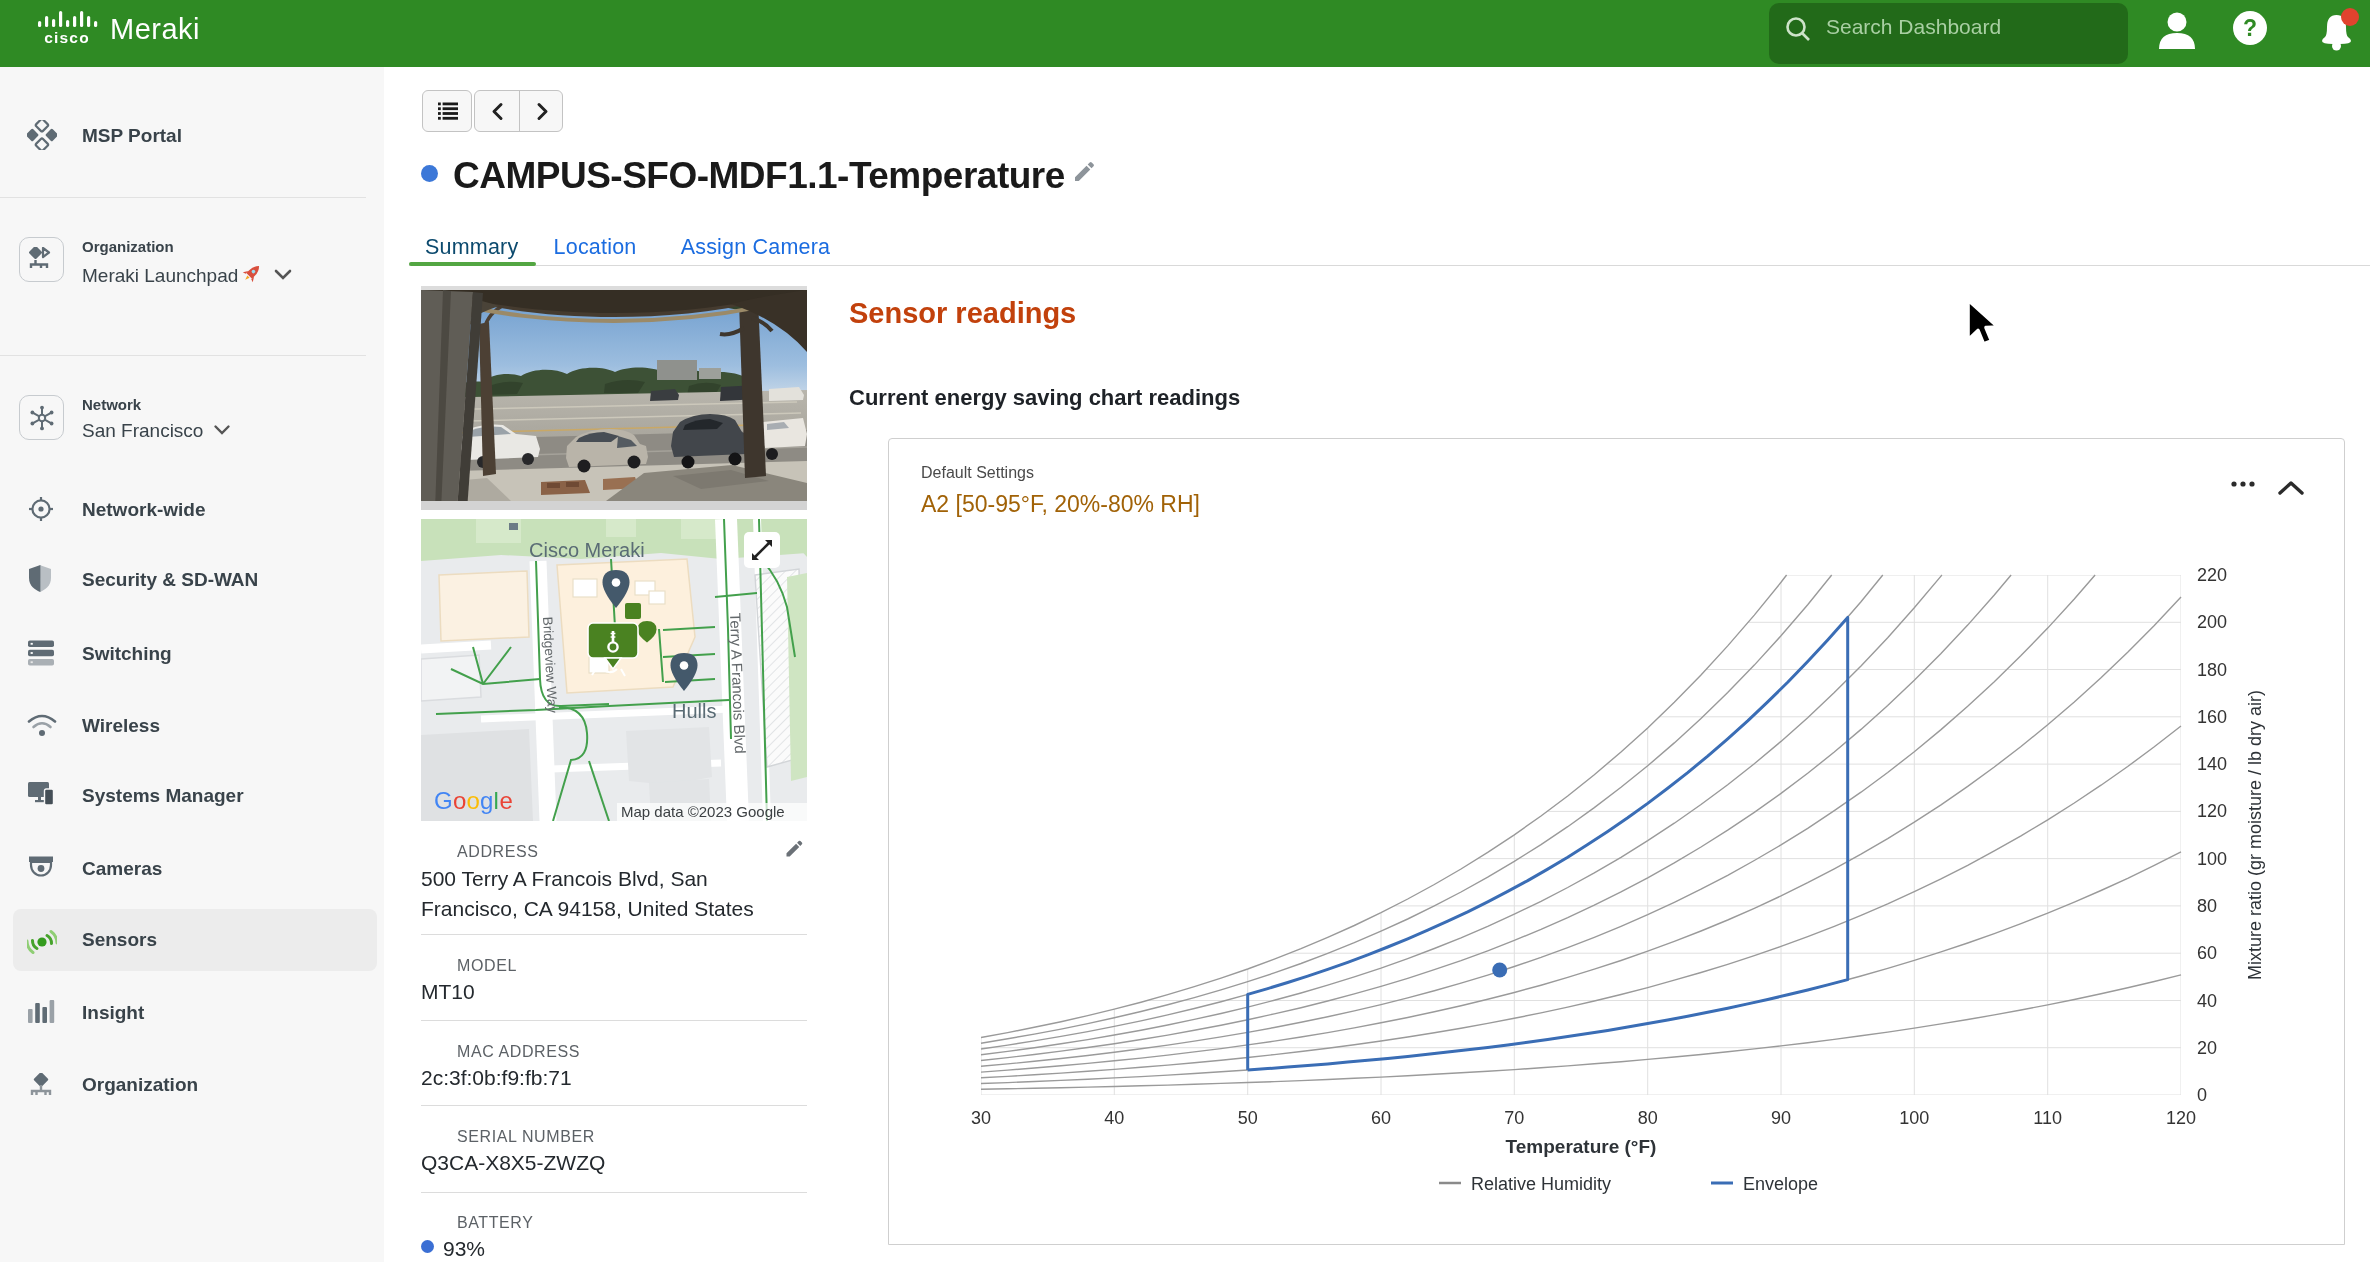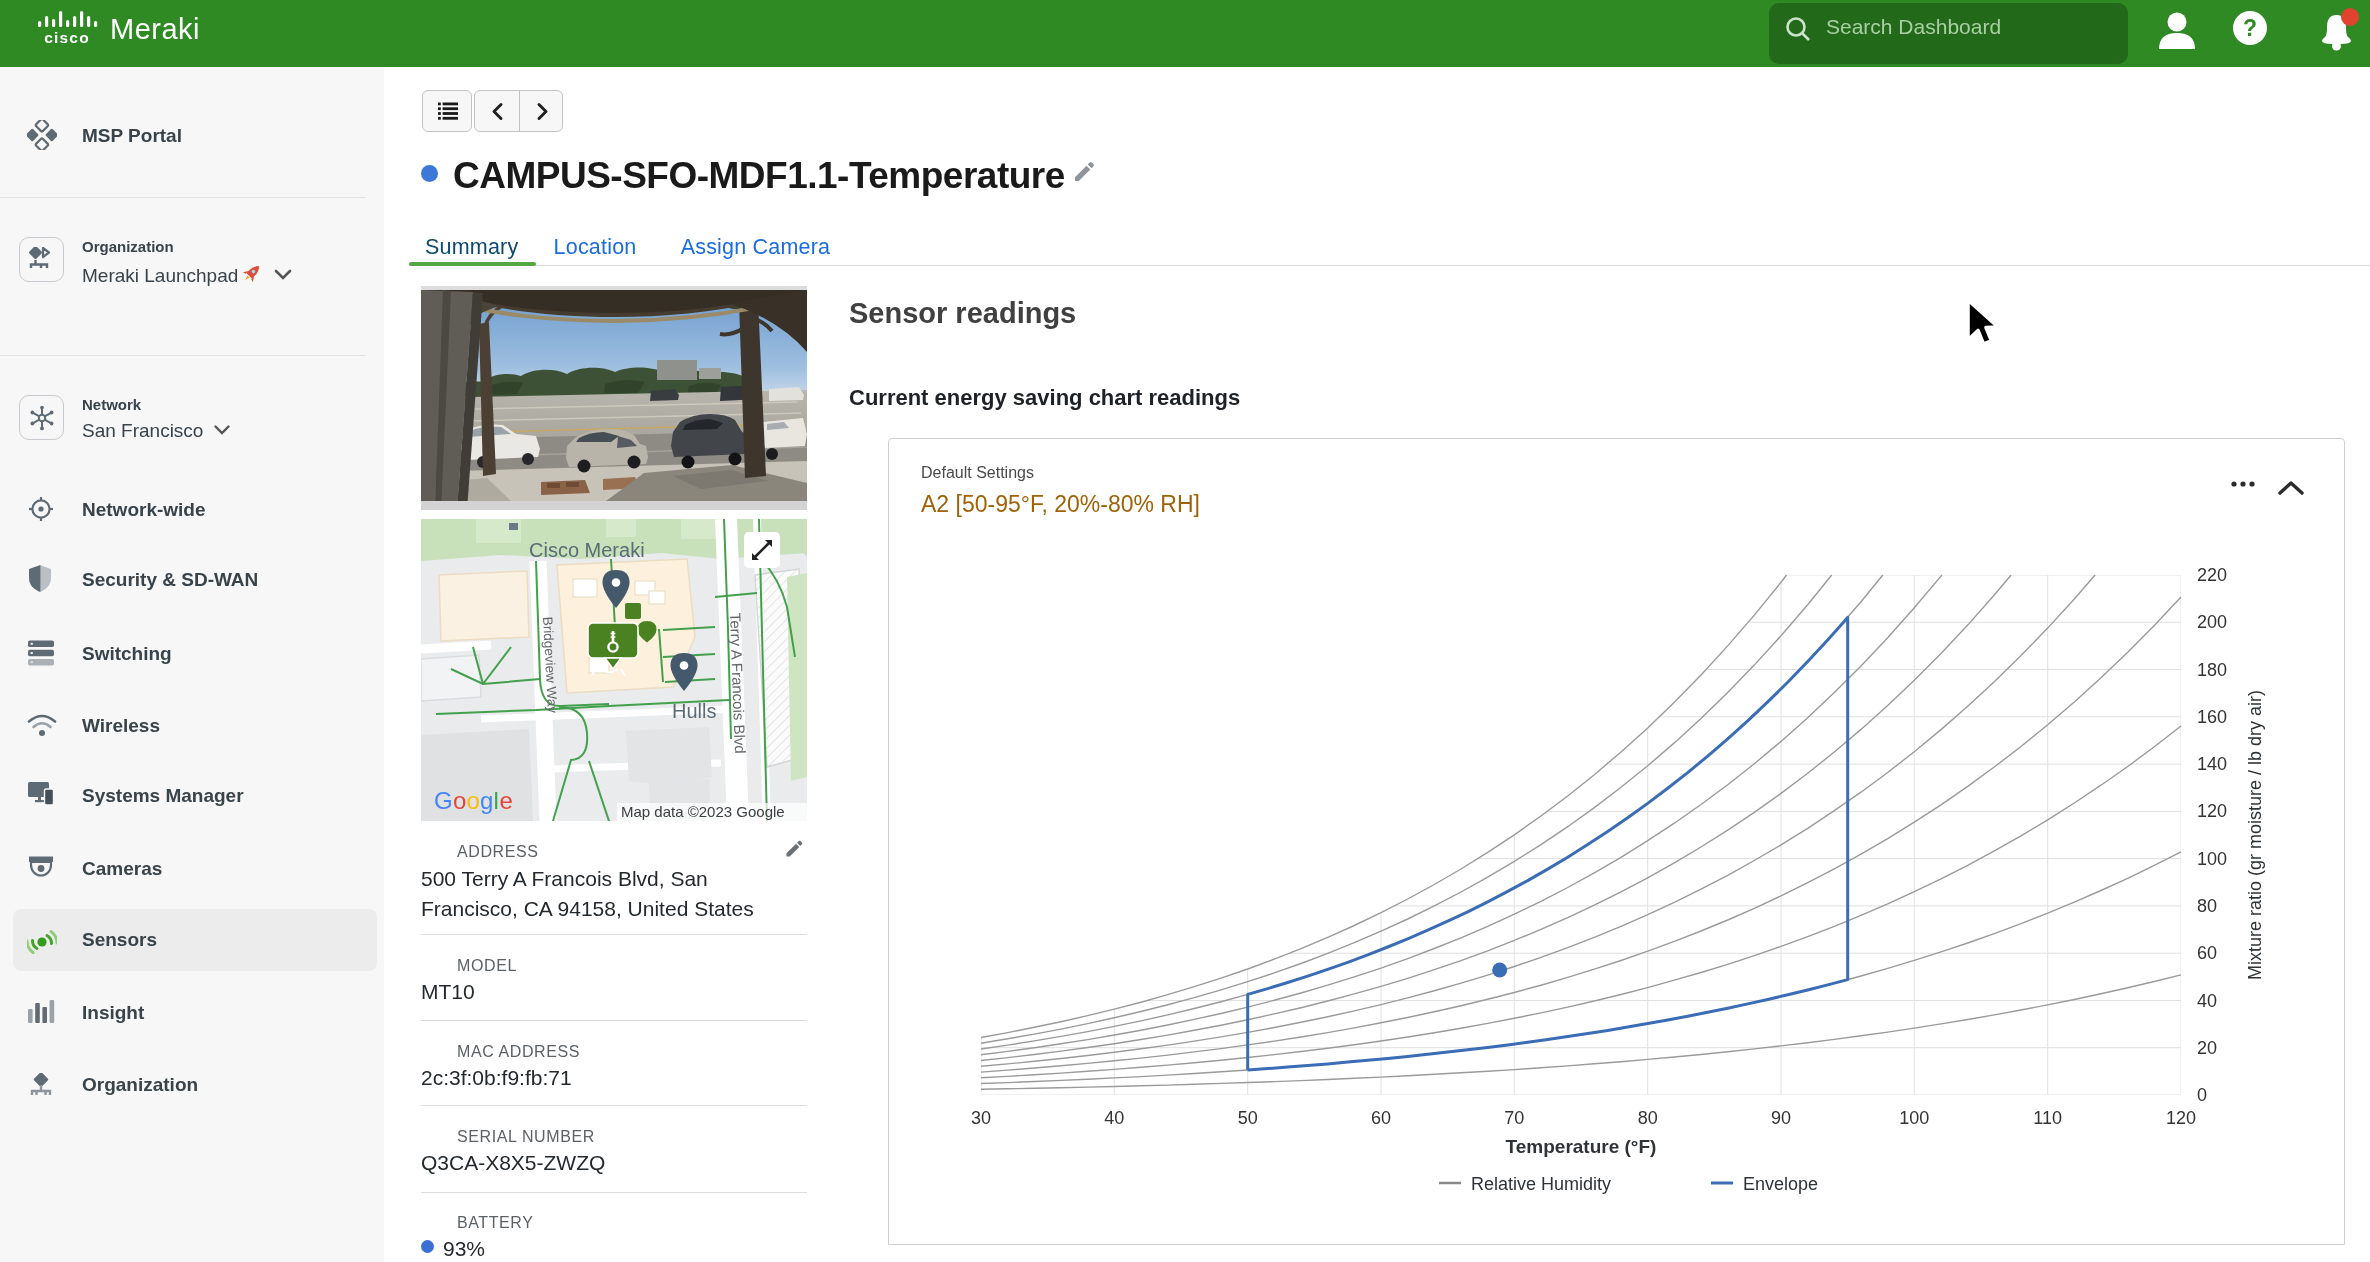--- a/index.html
+++ b/index.html
@@ -30,21 +30,21 @@
   .title { position:absolute; left:453px; top:155px; font-size:37px; font-weight:700; color:#1a1a1a; letter-spacing:-0.5px; }
   .titledot { position:absolute; left:421px; top:165px; width:17px; height:17px; border-radius:50%; background:#3c78d8; }
   .tabs { position:absolute; left:425px; top:235px; font-size:21.5px; letter-spacing:0.2px; }
   .tabline { position:absolute; left:409px; top:265px; width:1961px; height:1px; background:#d9d9d9; }
   .tabgreen { position:absolute; left:409px; top:262px; width:127px; height:4px; background:#53a642; border-radius:2px; }
 
   .leftcol-label { position:absolute; left:421px; font-size:16px; font-weight:400; color:#5c6166; letter-spacing:0.6px;margin-left:36px; }
   .leftcol-val { position:absolute; left:421px; font-size:21px; color:#24292e; }
   .ldiv { position:absolute; left:421px; width:386px; height:1px; background:#dcdcdc; }
 
-  .h-sensor { position:absolute; left:849px; top:297px; font-size:29px; font-weight:700; color:#404040; }
+  .h-sensor { position:absolute; left:849px; top:297px; font-size:29px; font-weight:700; color:#c2410c; }
   .h-energy { position:absolute; left:849px; top:385px; font-size:22px; font-weight:700; color:#1e2227; }
 
   .card { position:absolute; left:849px; top:438px; width:1457px; height:807px; border:1px solid #cfcfcf; border-top-left-radius:4px; border-top-right-radius:4px; background:#fff;margin-left:39px; }
   .card .hdr-small { position:absolute; left:32px; top:25px; font-size:16px; color:#4a4a4a; }
   .card .hdr-big { position:absolute; left:32px; top:52px; font-size:23px; color:#a16207; }
 </style>
 </head>
 <body>
 
 <div class="topbar">

